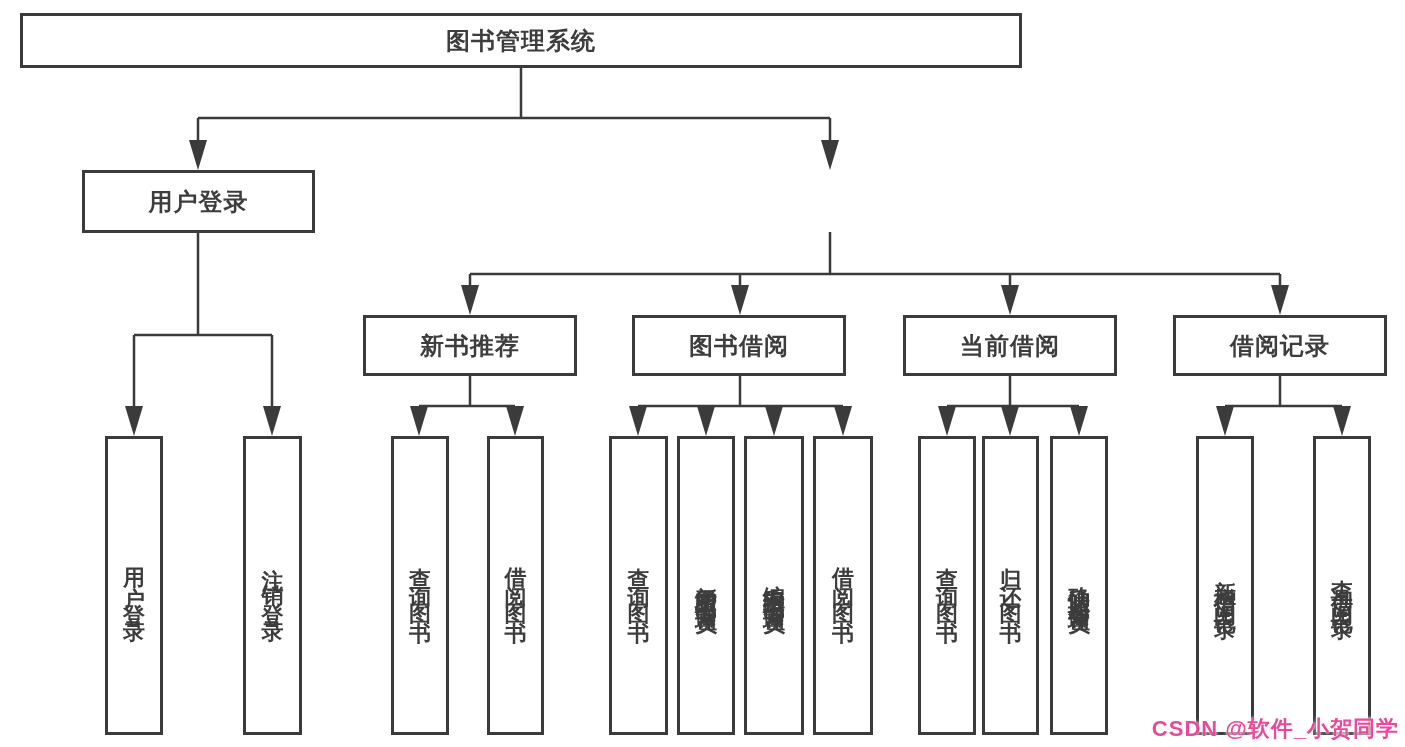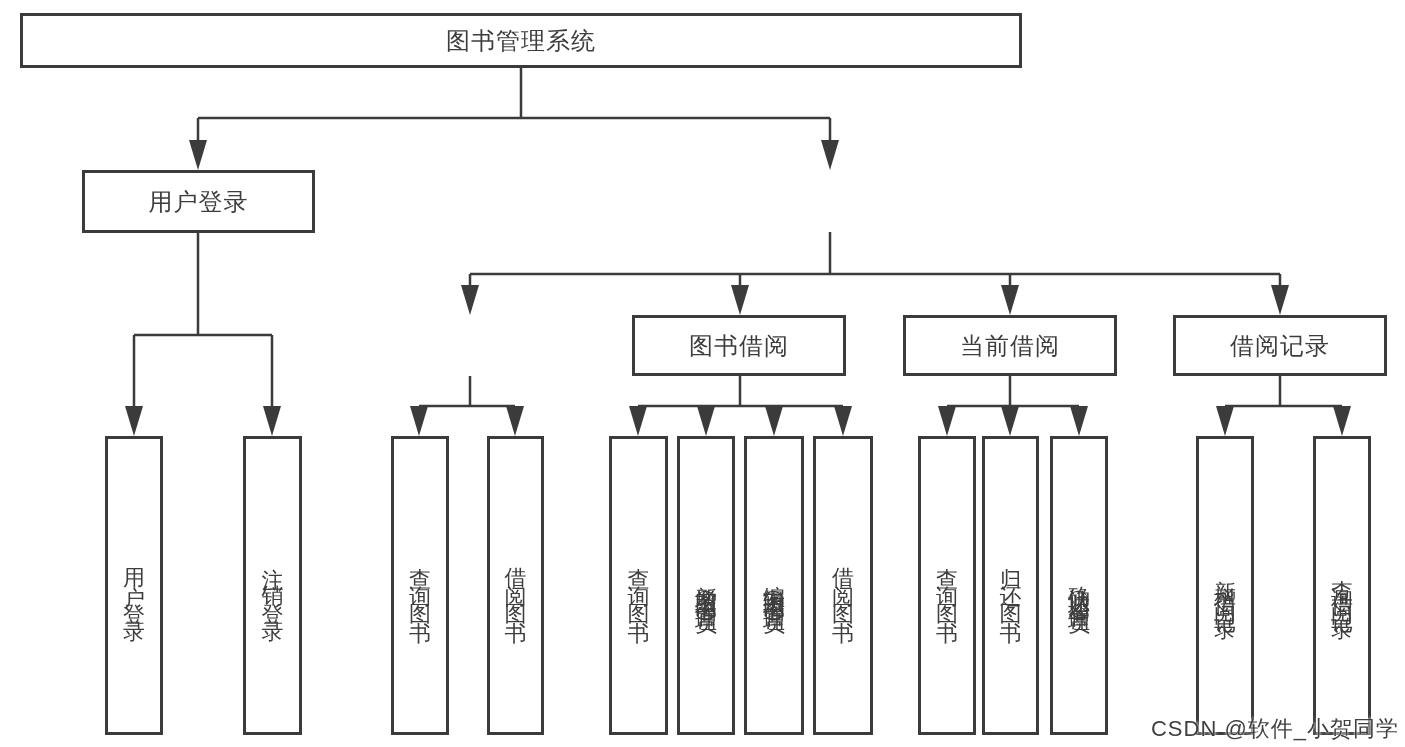--- a/index.html
+++ b/index.html
@@ -1,32 +1,32 @@
 <!DOCTYPE html>
 <html><head>
 <meta charset="utf-8">
 <style>
   html,body{margin:0;padding:0;background:#fff;}
   body{font-family:"Liberation Sans","DejaVu Sans",sans-serif;}
-  .canvas{position:relative;width:1405px;height:747px;background:#fff;overflow:hidden;}
+  .canvas{position:relative;width:1405px;height:747px;background:#fff;overflow:hidden;font-weight:bold;}
   .connector-layer{position:absolute;left:0;top:0;z-index:1;}
   .box{position:absolute;box-sizing:border-box;border:3px solid #3b3b3b;background:#fff;
        display:flex;align-items:center;justify-content:center;z-index:2;
        color:#3d3d3d;}
   .hlabel{font-size:24px;letter-spacing:1px;white-space:nowrap;}
   .root{left:20px;top:13px;width:1002px;height:55px;}
   .l2{top:170px;height:63px;}
   .l3{top:315px;height:61px;}
   .leaf{top:436px;height:299px;}
   .vtext{writing-mode:vertical-rl;text-orientation:mixed;font-size:22px;line-height:1.0;
          color:#3d3d3d;white-space:nowrap;}
   .ls4{letter-spacing:18px;}
   .ls6{letter-spacing:8px;}
   .ls9{letter-spacing:4px;}
-  .watermark{position:absolute;right:6px;top:714px;z-index:3;font-size:22px;color:#404040;
+  .watermark{position:absolute;right:6px;top:714px;z-index:3;font-size:22px;color:#ec4899;
              text-shadow:0 0 2px #fff,0 0 4px #fff;letter-spacing:1px;white-space:nowrap;}
 </style>
 </head>
 <body>
 
 <div class="canvas">
 
   <svg class="connector-layer" width="1405" height="747" viewBox="0 0 1405 747">
     <g stroke="#3b3b3b" stroke-width="2.5" fill="none">
       <path d="M521 68 V118 M198 118 H830 M198 118 V142 M830 118 V142"></path>
@@ -61,20 +61,23 @@
   </svg>
 
   <div class="box root">
     <span class="hlabel">图书管理系统</span>
   </div>
 
   <div class="box l2" style="left:82px;width:233px;">
     <span class="hlabel">用户登录</span>
   </div>
 
+  <div class="box l3" style="left:363px;width:214px;">
+    <span class="hlabel">新书推荐</span>
+  </div>
   <div class="box l3" style="left:903px;width:214px;">
     <span class="hlabel">当前借阅</span>
   </div>
   <div class="box l3" style="left:632px;width:214px;">
     <span class="hlabel">图书借阅</span>
   </div>
   <div class="box l3" style="left:1173px;width:214px;">
     <span class="hlabel">借阅记录</span>
   </div>
 

